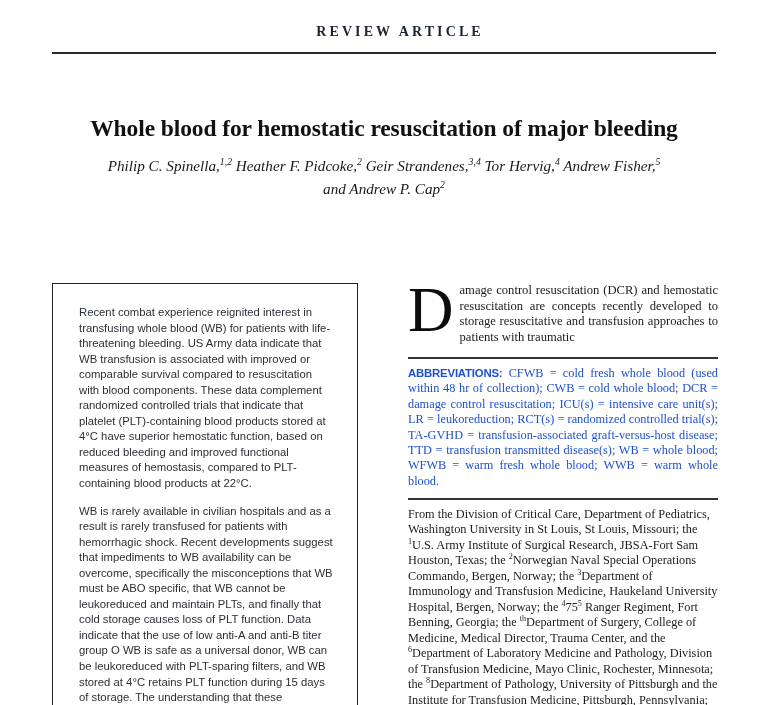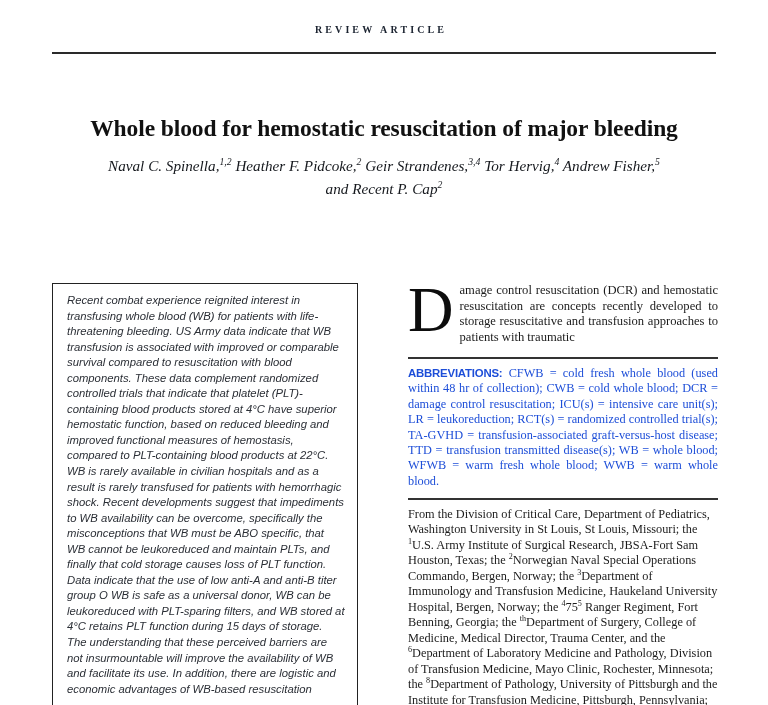--- a/index.html
+++ b/index.html
@@ -19,26 +19,26 @@
   .page {
     position: absolute;
     left: 0; top: 0;
     width: 768px;
     height: 705px;
   }
 
   
   .review-head {
     position: absolute;
-    left: 49px;
+    left: 68px;
     top: 24px;
     width: 664px;
     text-align: center;
     font-family: "Liberation Serif", "DejaVu Serif", serif;
-    font-size: 10px;
+    font-size: 14px;
     font-weight: 700;
     letter-spacing: 3.1px;
     color: #1b2330;
     white-space: nowrap;
   }
   .head-rule {
     position: absolute;
     left: 52px;
     top: 52px;
     width: 664px;
@@ -97,22 +97,21 @@
     left: 14px;
     top: 9px;
     width: 278px;
     font-family: "Liberation Sans", "DejaVu Sans", sans-serif;
     font-size: 11.3px;
     line-height: 15.55px;
     color: #2b2f36;
     text-align: left;
   }
   .abstract-text p {
-    margin: 0;
-    font-style: italic;
+    margin: 12px;
   }
 
   
   .right-col {
     position: absolute;
     left: 408px;
     top: 283px;
     width: 310px;
   }
 
@@ -177,22 +176,22 @@
 <body>
 
 <div class="page">
 
   <div class="review-head">REVIEW ARTICLE</div>
   <div class="head-rule"></div>
 
   <h1 class="article-title">Whole blood for hemostatic resuscitation of major bleeding</h1>
 
   <div class="authors">
-    <span class="au-line"><span>Naval C. Spinella,</span><sup>1,2</sup><span> Heather F. Pidcoke,</span><sup>2</sup><span> Geir Strandenes,</span><sup>3,4</sup><span> Tor Hervig,</span><sup>4</sup><span> Andrew Fisher,</span><sup>5</sup></span>
-    <span class="au-line"><span>and Recent P. Cap</span><sup>2</sup></span>
+    <span class="au-line"><span>Philip C. Spinella,</span><sup>1,2</sup><span> Heather F. Pidcoke,</span><sup>2</sup><span> Geir Strandenes,</span><sup>3,4</sup><span> Tor Hervig,</span><sup>4</sup><span> Andrew Fisher,</span><sup>5</sup></span>
+    <span class="au-line"><span>and Andrew P. Cap</span><sup>2</sup></span>
   </div>
 
   <div class="abstract-box">
     <div class="abstract-text">
       <p>Recent combat experience reignited interest in transfusing whole blood (WB) for patients with life-threatening bleeding. US Army data indicate that WB transfusion is associated with improved or comparable survival compared to resuscitation with blood components. These data complement randomized controlled trials that indicate that platelet (PLT)-containing blood products stored at 4°C have superior hemostatic function, based on reduced bleeding and improved functional measures of hemostasis, compared to PLT-containing blood products at 22°C.</p>
       <p>WB is rarely available in civilian hospitals and as a result is rarely transfused for patients with hemorrhagic shock. Recent developments suggest that impediments to WB availability can be overcome, specifically the misconceptions that WB must be ABO specific, that WB cannot be leukoreduced and maintain PLTs, and finally that cold storage causes loss of PLT function. Data indicate that the use of low anti-A and anti-B titer group O WB is safe as a universal donor, WB can be leukoreduced with PLT-sparing filters, and WB stored at 4°C retains PLT function during 15 days of storage. The understanding that these perceived barriers are not insurmountable will improve the availability of WB and facilitate its use. In addition, there are logistic and economic advantages of WB-based resuscitation</p>
     </div>
   </div>
 
   <div class="right-col">

